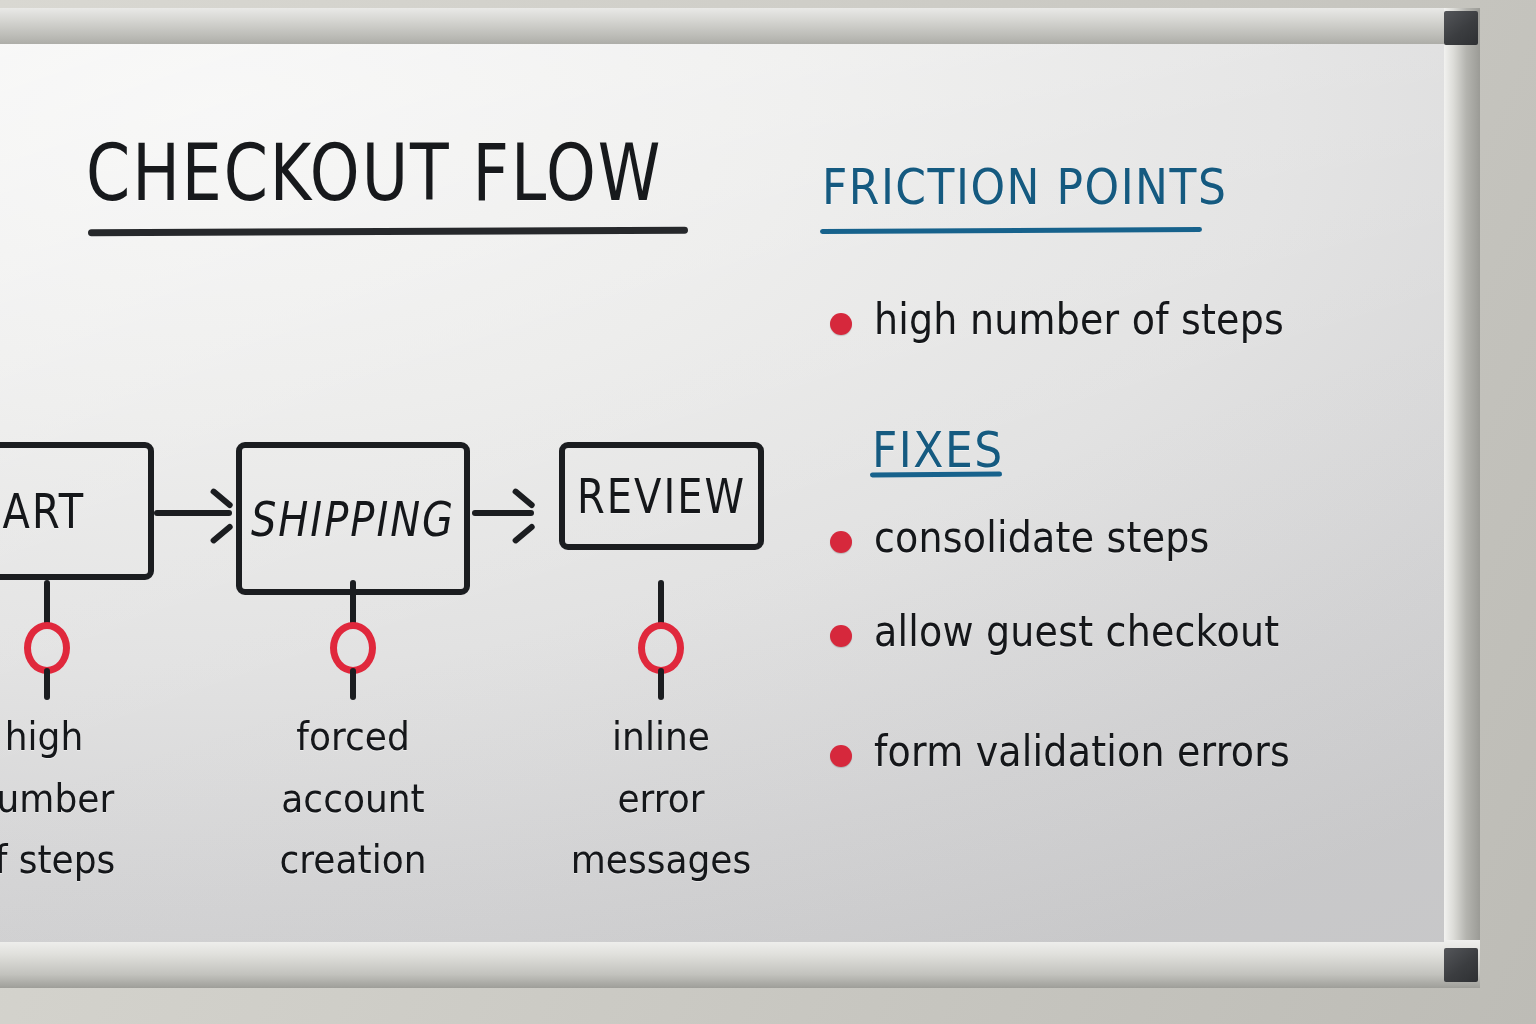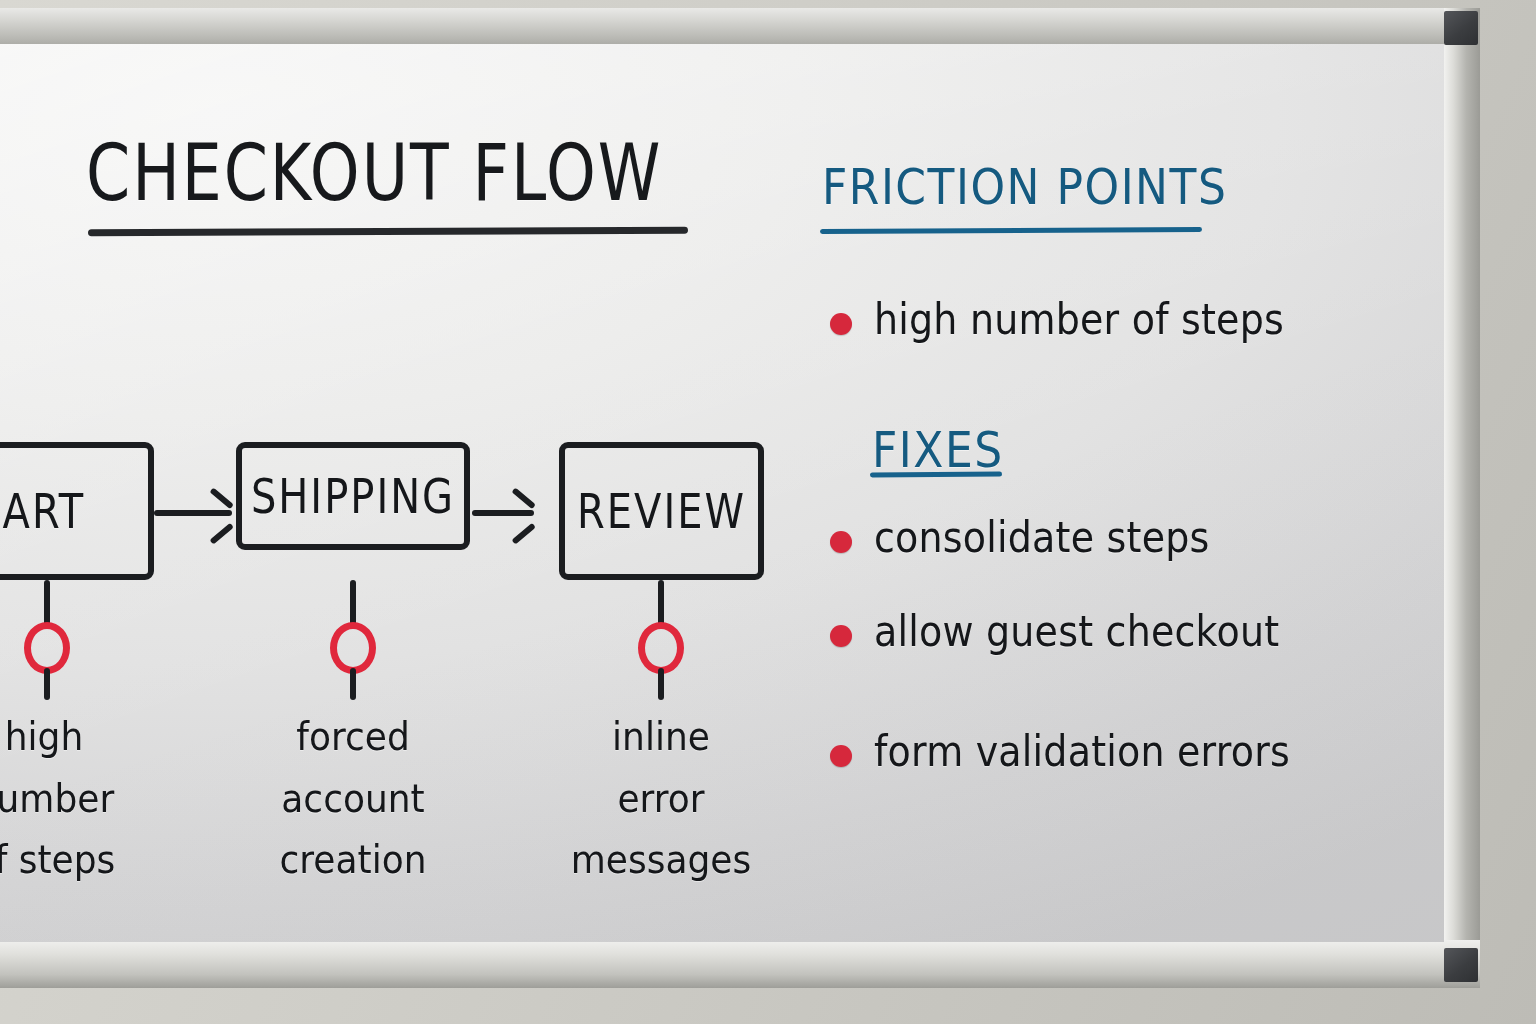--- a/index.html
+++ b/index.html
@@ -240,30 +240,30 @@
 
         <div class="flowbox" style="left:-60px; top:442px; width:250px; height:138px;">
           <span>CART</span>
         </div>
 
         <div style="left:190px; top:510px; width:78px; height:6px;">
           <div class="arrow-line" style="position:absolute; left:0; top:0; width:78px;"></div>
           <div class="arrow-head" style="position:absolute; left:78px; top:3px;"></div>
         </div>
 
-        <div class="flowbox" style="left:272px; top:442px; width:234px; height:108px;">
+        <div class="flowbox" style="left:272px; top:442px; width:234px; height:153px;font-style:italic;">
           <span>SHIPPING</span>
         </div>
 
         <div style="left:508px; top:510px; width:62px; height:6px;">
           <div class="arrow-line" style="position:absolute; left:0; top:0; width:62px;"></div>
           <div class="arrow-head" style="position:absolute; left:62px; top:3px;"></div>
         </div>
 
-        <div class="flowbox" style="left:595px; top:442px; width:205px; height:138px;">
+        <div class="flowbox" style="left:595px; top:442px; width:205px; height:108px;">
           <span>REVIEW</span>
         </div>
 
         <div class="drop-line" style="left:80px; top:580px; height:48px;"></div>
         <div class="red-ring" style="left:60px; top:622px;"></div>
         <div class="drop-line" style="left:80px; top:668px; height:32px;"></div>
         <div class="note" style="left:-70px; top:706px; width:300px;">
           <div>high</div>
           <div>number</div>
           <div>of steps</div>

